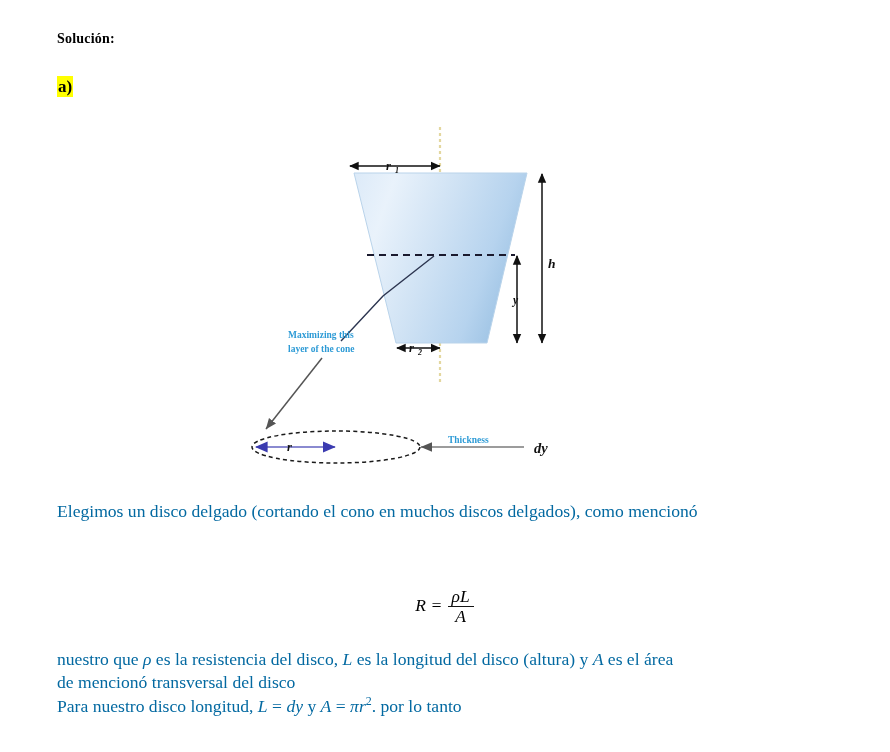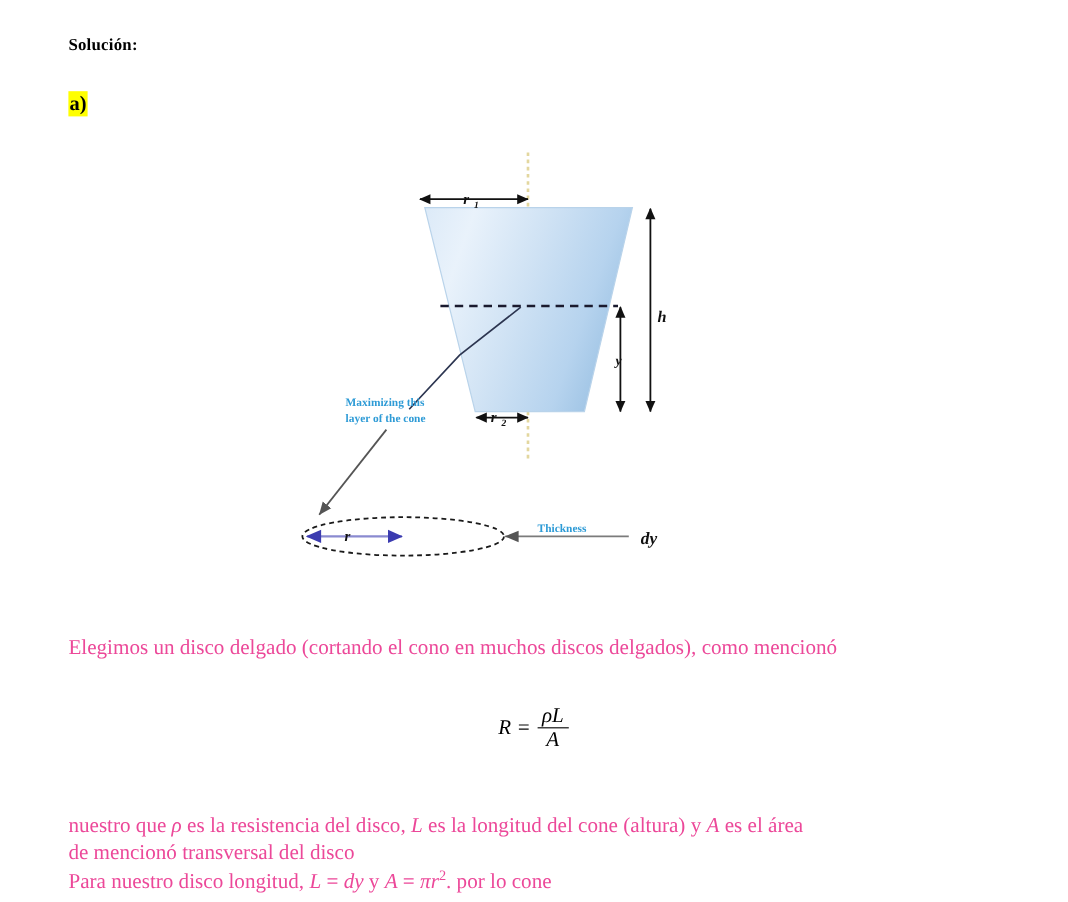--- a/index.html
+++ b/index.html
@@ -62,22 +62,21 @@
     font-size: 9.5px;
   }
 
   
   .para {
     position: absolute;
     left: 57px;
     width: 790px;
     font-size: 17.6px;
     line-height: 1.30;
-    color: #ec4899;
-    margin-top: 28px;
+    color: #0369a1;
   }
   .para-1 { top: 500px; }
   .para-2 { top: 648px; }
 
   em.mathit {
     font-style: italic;
   }
   .sup { font-size: 0.68em; vertical-align: super; }
 
   
@@ -214,25 +213,25 @@
 <div class="display-eq eq-1">
   <span>R</span>
   <span>=</span>
   <span class="frac">
     <span class="num">ρL</span>
     <span class="den">A</span>
   </span>
 </div>
 
 <div class="para para-2">
-  <div><span>nuestro que </span><em class="mathit">ρ</em><span> es la resistencia del disco, </span><em class="mathit">L</em><span> es la longitud del cone (altura) y </span><em class="mathit">A</em><span> es el área</span></div>
+  <div><span>nuestro que </span><em class="mathit">ρ</em><span> es la resistencia del disco, </span><em class="mathit">L</em><span> es la longitud del disco (altura) y </span><em class="mathit">A</em><span> es el área</span></div>
 
   <div>de mencionó transversal del disco</div>
 
-  <div><span>Para nuestro disco longitud, </span><em class="mathit">L</em><span> = </span><em class="mathit">dy</em><span> y </span><em class="mathit">A</em><span> = </span><em class="mathit">πr</em><span class="sup">2</span><span>. por lo cone</span></div>
+  <div><span>Para nuestro disco longitud, </span><em class="mathit">L</em><span> = </span><em class="mathit">dy</em><span> y </span><em class="mathit">A</em><span> = </span><em class="mathit">πr</em><span class="sup">2</span><span>. por lo tanto</span></div>
 </div>
 
 <div class="eq-2">
   <div class="inner">
     <span>dR</span>
     <span>=</span>
     <span class="frac">
       <span class="num">ρdy</span>
       <span class="den"><span>πr</span><span class="sup">2</span></span>
     </span>

